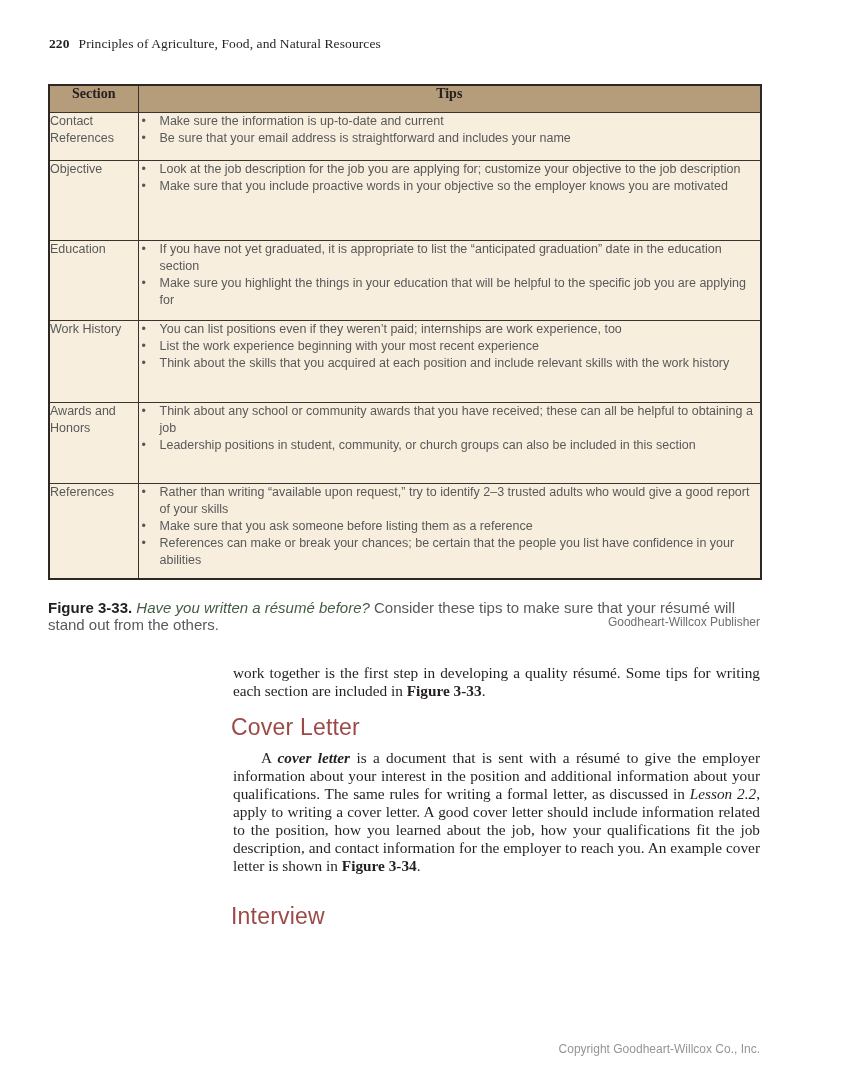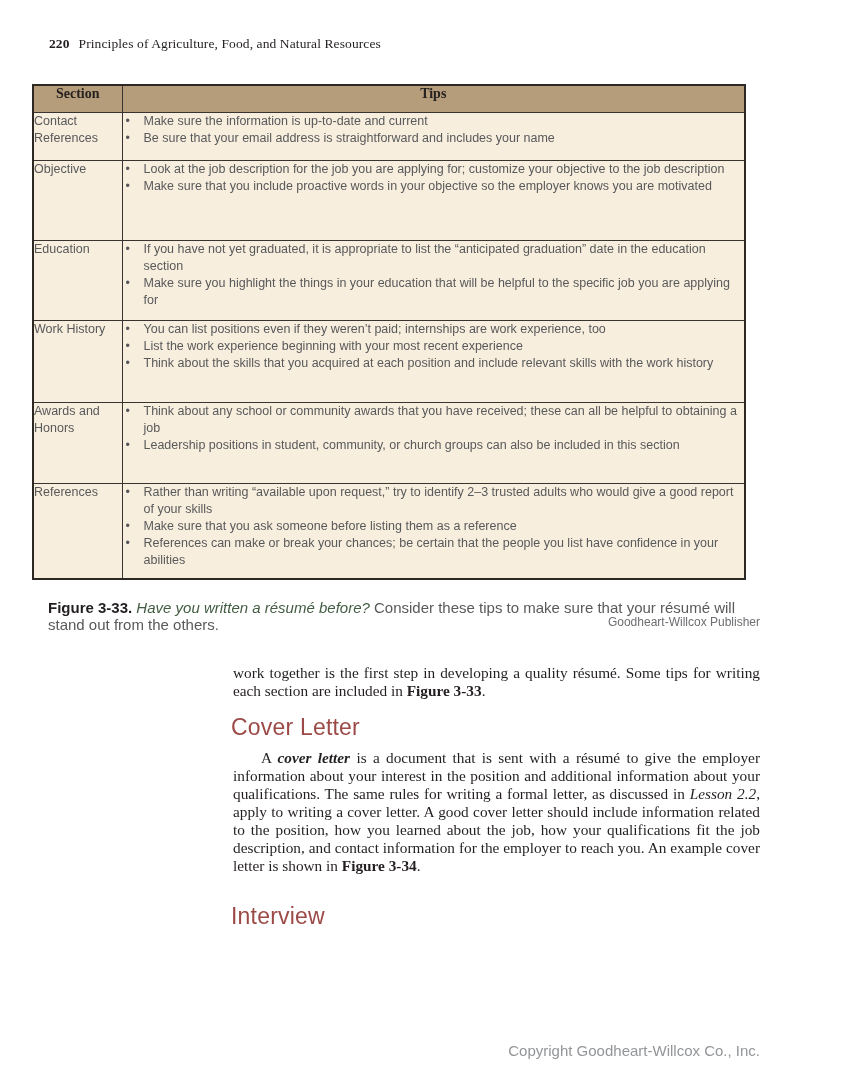--- a/index.html
+++ b/index.html
@@ -13,21 +13,21 @@
     overflow:hidden;
   }
   
   .running-head{
     position:absolute;left:49px;top:36px;
     font-size:13.5px;letter-spacing:.1px;
   }
   .running-head .pgnum{font-weight:bold;margin-right:9px;}
 
   
-  .tips-table-wrap{position:absolute;left:32px;top:84px;width:800px;}
+  .tips-table-wrap{position:absolute;left:48px;top:84px;width:800px;}
   table.tips-table{
     width:712px;border-collapse:collapse;table-layout:fixed;
     border:2px solid #2d2824;
   }
   table.tips-table th, table.tips-table td{
     border:1px solid #3a3431;
     vertical-align:top;
     padding:0;
   }
   col.c-section{width:89px;}
@@ -92,21 +92,21 @@
   .h-interview{top:903px;}
   .bi{font-weight:bold;font-style:italic;}
   .it{font-style:italic;}
   .bd{font-weight:bold;}
 
   
   .page-footer{
     position:absolute;left:48px;top:1042px;width:712px;
     text-align:right;
     font-family:"Liberation Sans", sans-serif;
-    font-size:15px;color:#939598;
+    font-size:12px;color:#939598;
   }
 </style>
 </head>
 <body>
 
 <div class="page">
 
   <div class="running-head">
     <span class="pgnum">220</span><span>Principles of Agriculture, Food, and Natural Resources</span>
   </div>

